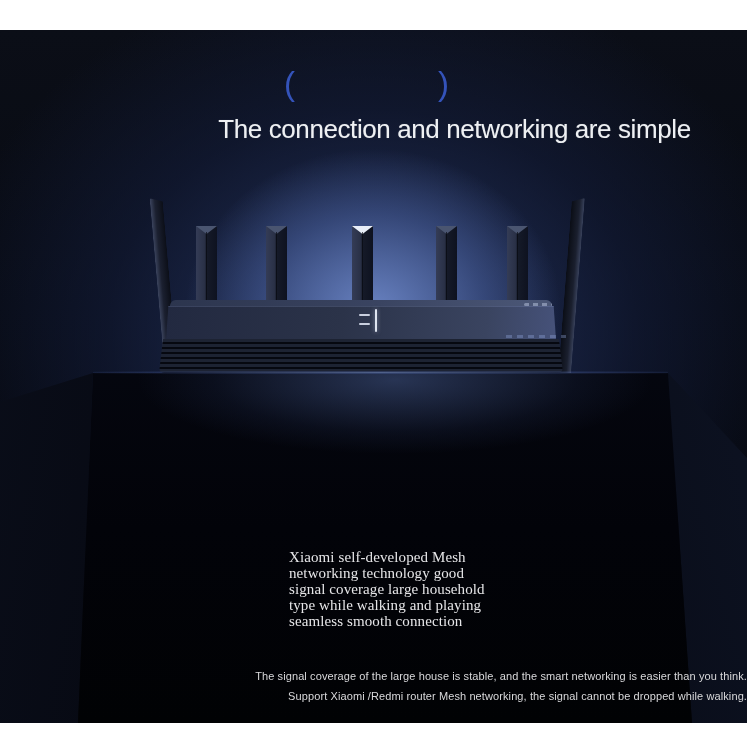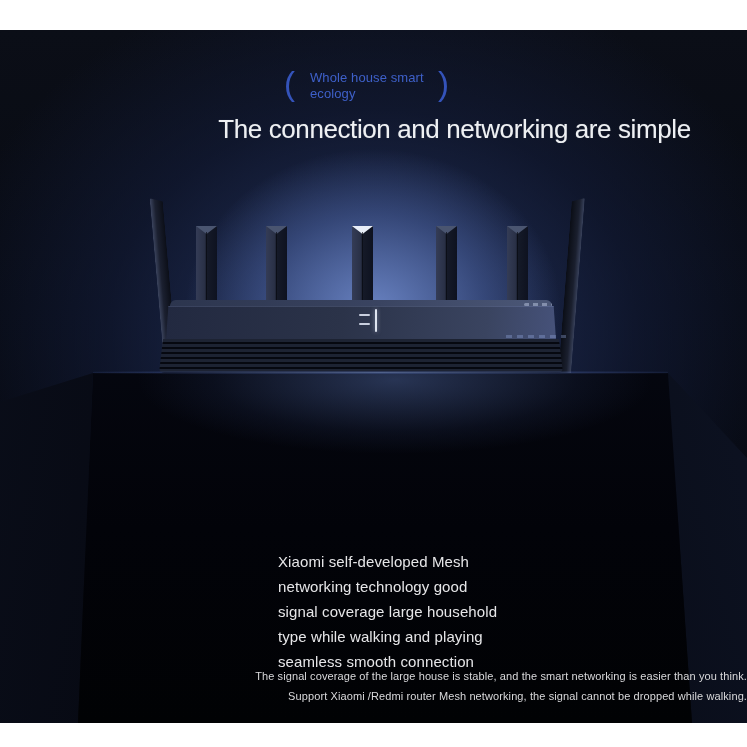--- a/index.html
+++ b/index.html
@@ -74,34 +74,32 @@
       background:radial-gradient(ellipse 330px 95px at 395px 350px,rgba(98,128,198,0.38) 0%,rgba(52,72,124,0.14) 55%,rgba(0,0,0,0) 78%);}
   .ped-left{clip-path:polygon(93px 343px,0px 372px,0px 693px,78px 693px);
       background:linear-gradient(100deg,#0a0e1a 0%,#04050c 55%,#010204 100%);}
   .ped-right{clip-path:polygon(668px 343px,747px 428px,747px 693px,692px 693px);
       background:linear-gradient(255deg,#0e1425 0%,#070a14 45%,#020308 85%);}
   .ped-rim{position:absolute;left:93px;top:341px;width:575px;height:3px;border-radius:2px;
       background:radial-gradient(ellipse at 50% 50%,rgba(142,172,240,0.55) 0%,rgba(82,106,176,0.28) 50%,rgba(40,55,100,0.08) 85%,rgba(0,0,0,0) 100%);
       filter:blur(0.5px);}
 
   
-  .paragraph{position:absolute;left:278px;top:519px;font-size:15px;line-height:25px;
-      color:#e6e6e8;white-space:pre-line;letter-spacing:0.1px;}
+  .paragraph{position:absolute;left:289px;top:519px;font-size:15px;line-height:16px;
+      color:#e6e6e8;white-space:pre-line;letter-spacing:0.1px;font-family:Liberation Serif, serif;}
   .footnote{position:absolute;left:0;right:0;top:636px;text-align:right;font-size:11px;
       line-height:20px;color:#d9d9db;white-space:pre-line;letter-spacing:0.1px;}
 </style>
 </head>
 <body>
 
 <div class="canvas">
   <div class="stage">
 
     <span class="arc arc-l" style="color:#3453ba">(</span>
-    <div class="badge-text" style="color:#3e60c9">Whole house smart
-ecology</div>
     <span class="arc arc-r" style="color:#3453ba">)</span>
 
     <h1 class="title">The connection and networking are simple</h1>
 
     <div class="scene">
       <div class="blade blade-left"></div>
       <div class="blade blade-right"></div>
 
       <div class="prism" style="left:196px">
           <span class="tip"></span>

